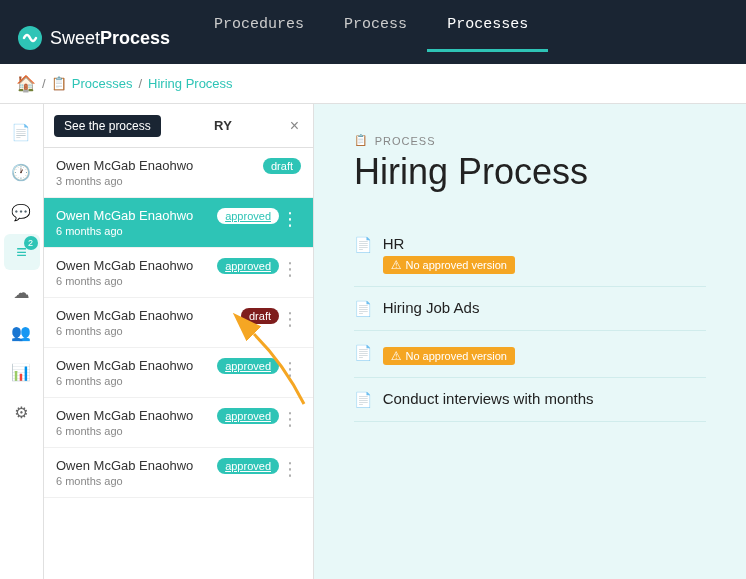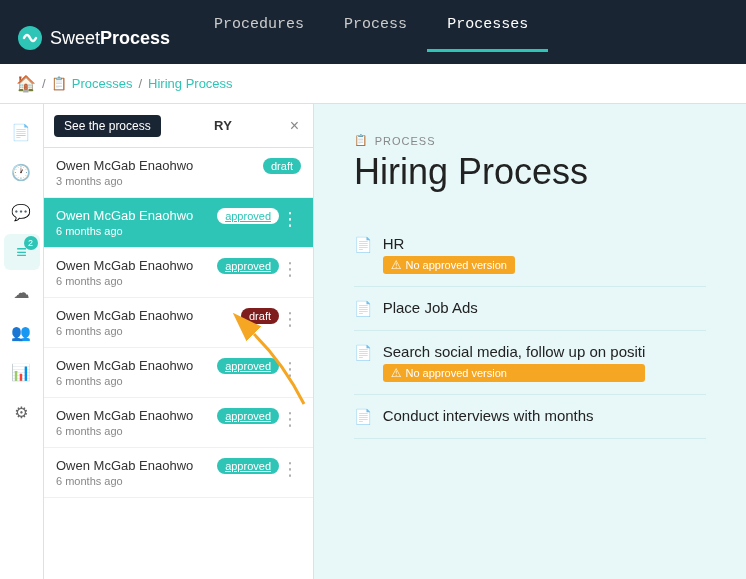--- a/index.html
+++ b/index.html
@@ -388,27 +388,26 @@
             <span class="step-text">HR</span>
             <span class="step-badge-no-approved">
               <span class="warn-icon">⚠</span>
               <span>No approved version</span>
             </span>
           </div>
         </div>
 
         <div class="step-item">
           <span class="step-doc-icon">📄</span>
-          <span class="step-text">Place Job Ads</span>
+          <span class="step-text">Hiring Job Ads</span>
         </div>
 
         <div class="step-item">
           <span class="step-doc-icon">📄</span>
           <div class="step-sub">
-            <span class="step-text">Search social media, follow up on positi</span>
             <span class="step-badge-no-approved">
               <span class="warn-icon">⚠</span>
               <span>No approved version</span>
             </span>
           </div>
         </div>
 
         <div class="step-item">
           <span class="step-doc-icon">📄</span>
           <span class="step-text">Conduct interviews with months</span>

